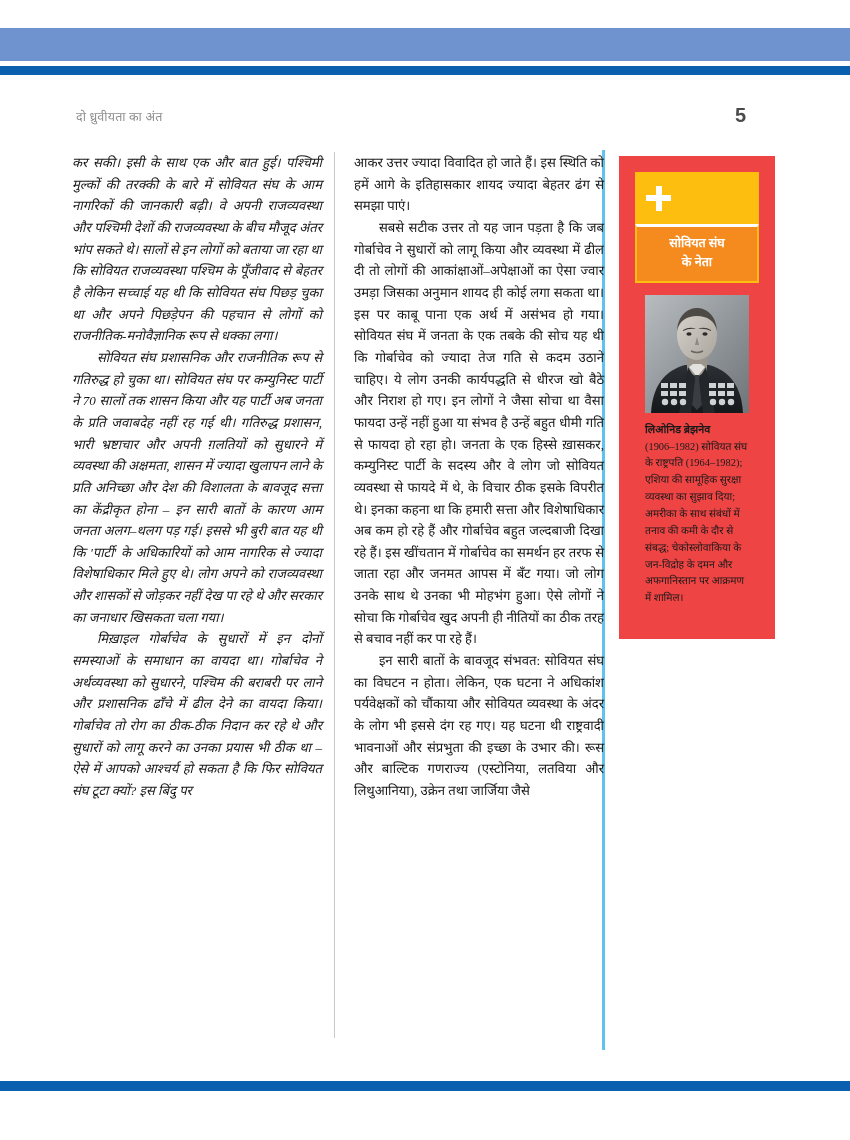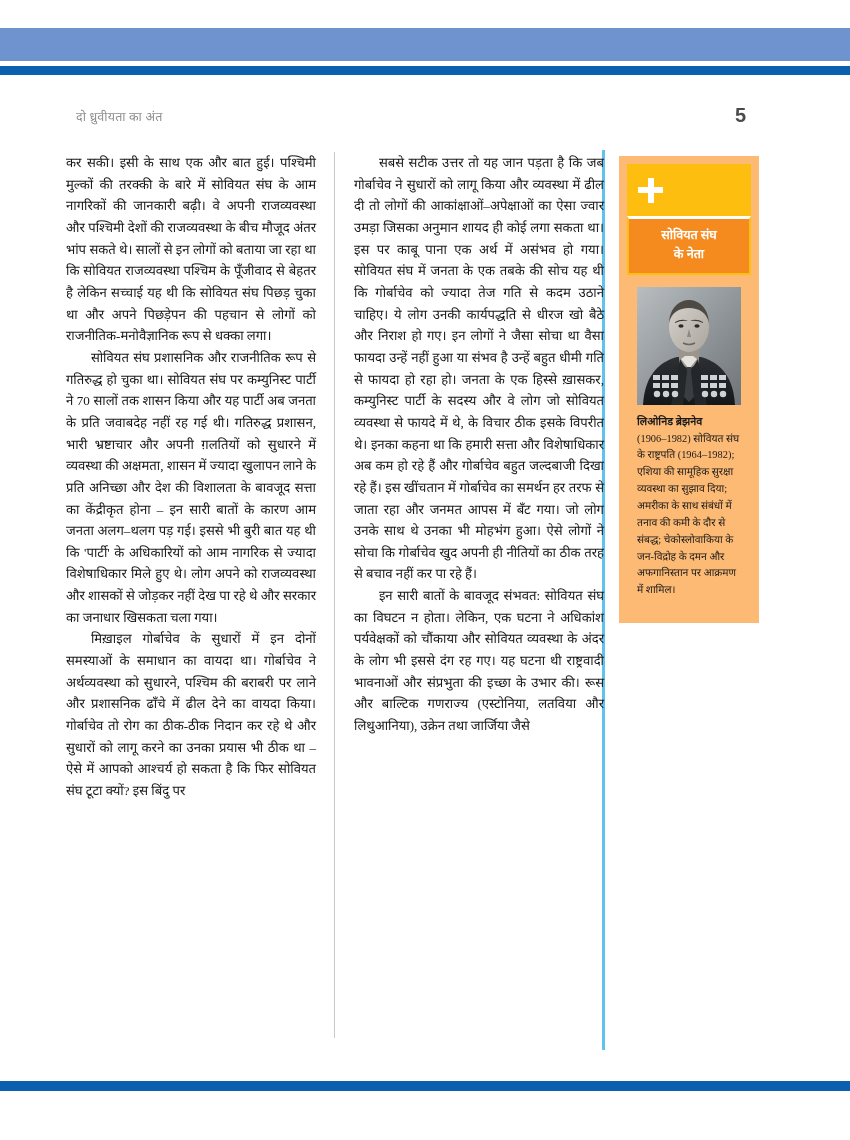--- a/index.html
+++ b/index.html
@@ -58,43 +58,43 @@
     position: absolute;
     top: 152px;
     width: 250px;
     font-size: 13.1px;
     line-height: 1.655;
     text-align: justify;
     color: #171717;
   }
   .col p { margin: 0; }
   .col p.indent { text-indent: 1.9em; }
-  .col-1 { left: 66px; }
+  .col-1 { left: 72px; font-style: italic; }
   .col-2 { left: 354px; }
 
   .col-divider {
     position: absolute;
     left: 334px; top: 152px;
     width: 1px; height: 886px;
     background: #c9c9c9;
   }
   .side-divider {
     position: absolute;
     left: 602px; top: 150px;
     width: 3px; height: 900px;
     background: #5ec3ee;
   }
 
   
   .sidebar {
     position: absolute;
     left: 619px; top: 156px;
     width: 124px;
-    background: #fdba74;
-    padding: 8px;
+    background: #ef4444;
+    padding: 16px;
   }
   .sb-badge {
     height: 52px;
     background: #fdbe10;
     display: flex;
     align-items: center;
     padding-left: 11px;
     box-sizing: border-box;
   }
   .cross {
@@ -161,20 +161,21 @@
   <div class="col-divider"></div>
   <div class="side-divider"></div>
 
   <div class="col col-1">
     <p>कर सकी। इसी के साथ एक और बात हुई। पश्चिमी मुल्कों की तरक्की के बारे में सोवियत संघ के आम नागरिकों की जानकारी बढ़ी। वे अपनी राजव्यवस्था और पश्चिमी देशों की राजव्यवस्था के बीच मौजूद अंतर भांप सकते थे। सालों से इन लोगों को बताया जा रहा था कि सोवियत राजव्यवस्था पश्चिम के पूँजीवाद से बेहतर है लेकिन सच्चाई यह थी कि सोवियत संघ पिछड़ चुका था और अपने पिछड़ेपन की पहचान से लोगों को राजनीतिक-मनोवैज्ञानिक रूप से धक्का लगा।</p>
     <p class="indent">सोवियत संघ प्रशासनिक और राजनीतिक रूप से गतिरुद्ध हो चुका था। सोवियत संघ पर कम्युनिस्ट पार्टी ने 70 सालों तक शासन किया और यह पार्टी अब जनता के प्रति जवाबदेह नहीं रह गई थी। गतिरुद्ध प्रशासन, भारी भ्रष्टाचार और अपनी ग़लतियों को सुधारने में व्यवस्था की अक्षमता, शासन में ज्यादा खुलापन लाने के प्रति अनिच्छा और देश की विशालता के बावजूद सत्ता का केंद्रीकृत होना – इन सारी बातों के कारण आम जनता अलग–थलग पड़ गई। इससे भी बुरी बात यह थी कि 'पार्टी' के अधिकारियों को आम नागरिक से ज्यादा विशेषाधिकार मिले हुए थे। लोग अपने को राजव्यवस्था और शासकों से जोड़कर नहीं देख पा रहे थे और सरकार का जनाधार खिसकता चला गया।</p>
     <p class="indent">मिख़ाइल गोर्बाचेव के सुधारों में इन दोनों समस्याओं के समाधान का वायदा था। गोर्बाचेव ने अर्थव्यवस्था को सुधारने, पश्चिम की बराबरी पर लाने और प्रशासनिक ढाँचे में ढील देने का वायदा किया। गोर्बाचेव तो रोग का ठीक-ठीक निदान कर रहे थे और सुधारों को लागू करने का उनका प्रयास भी ठीक था – ऐसे में आपको आश्चर्य हो सकता है कि फिर सोवियत संघ टूटा क्यों? इस बिंदु पर</p>
   </div>
 
   <div class="col col-2">
+    <p>आकर उत्तर ज्यादा विवादित हो जाते हैं। इस स्थिति को हमें आगे के इतिहासकार शायद ज्यादा बेहतर ढंग से समझा पाएं।</p>
     <p class="indent">सबसे सटीक उत्तर तो यह जान पड़ता है कि जब गोर्बाचेव ने सुधारों को लागू किया और व्यवस्था में ढील दी तो लोगों की आकांक्षाओं–अपेक्षाओं का ऐसा ज्वार उमड़ा जिसका अनुमान शायद ही कोई लगा सकता था। इस पर काबू पाना एक अर्थ में असंभव हो गया। सोवियत संघ में जनता के एक तबके की सोच यह थी कि गोर्बाचेव को ज्यादा तेज गति से कदम उठाने चाहिए। ये लोग उनकी कार्यपद्धति से धीरज खो बैठे और निराश हो गए। इन लोगों ने जैसा सोचा था वैसा फायदा उन्हें नहीं हुआ या संभव है उन्हें बहुत धीमी गति से फायदा हो रहा हो। जनता के एक हिस्से ख़ासकर, कम्युनिस्ट पार्टी के सदस्य और वे लोग जो सोवियत व्यवस्था से फायदे में थे, के विचार ठीक इसके विपरीत थे। इनका कहना था कि हमारी सत्ता और विशेषाधिकार अब कम हो रहे हैं और गोर्बाचेव बहुत जल्दबाजी दिखा रहे हैं। इस खींचतान में गोर्बाचेव का समर्थन हर तरफ से जाता रहा और जनमत आपस में बँट गया। जो लोग उनके साथ थे उनका भी मोहभंग हुआ। ऐसे लोगों ने सोचा कि गोर्बाचेव खुद अपनी ही नीतियों का ठीक तरह से बचाव नहीं कर पा रहे हैं।</p>
     <p class="indent">इन सारी बातों के बावजूद संभवत: सोवियत संघ का विघटन न होता। लेकिन, एक घटना ने अधिकांश पर्यवेक्षकों को चौंकाया और सोवियत व्यवस्था के अंदर के लोग भी इससे दंग रह गए। यह घटना थी राष्ट्रवादी भावनाओं और संप्रभुता की इच्छा के उभार की। रूस और बाल्टिक गणराज्य (एस्टोनिया, लतविया और लिथुआनिया), उक्रेन तथा जार्जिया जैसे</p>
   </div>
 
   <div class="sidebar">
     <div class="sb-badge">
       <span class="cross"></span>
     </div>
     <div class="sb-title">
       <span>सोवियत संघ</span><br>

